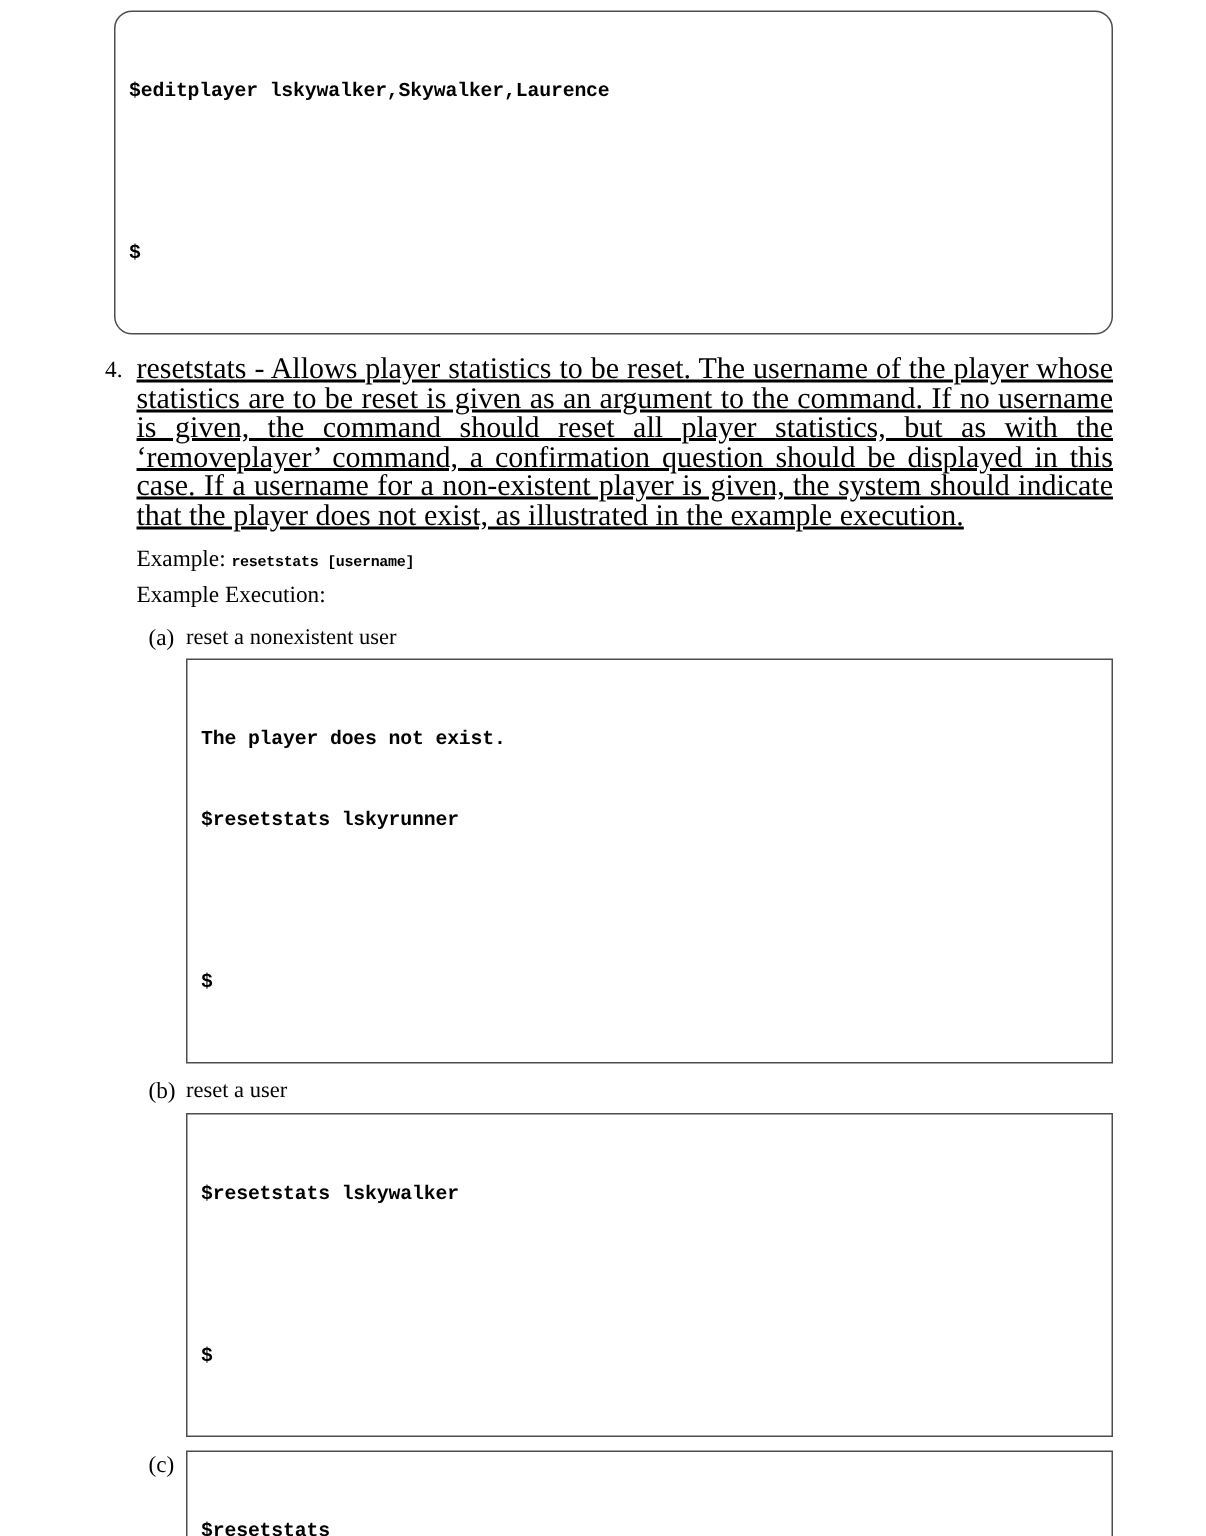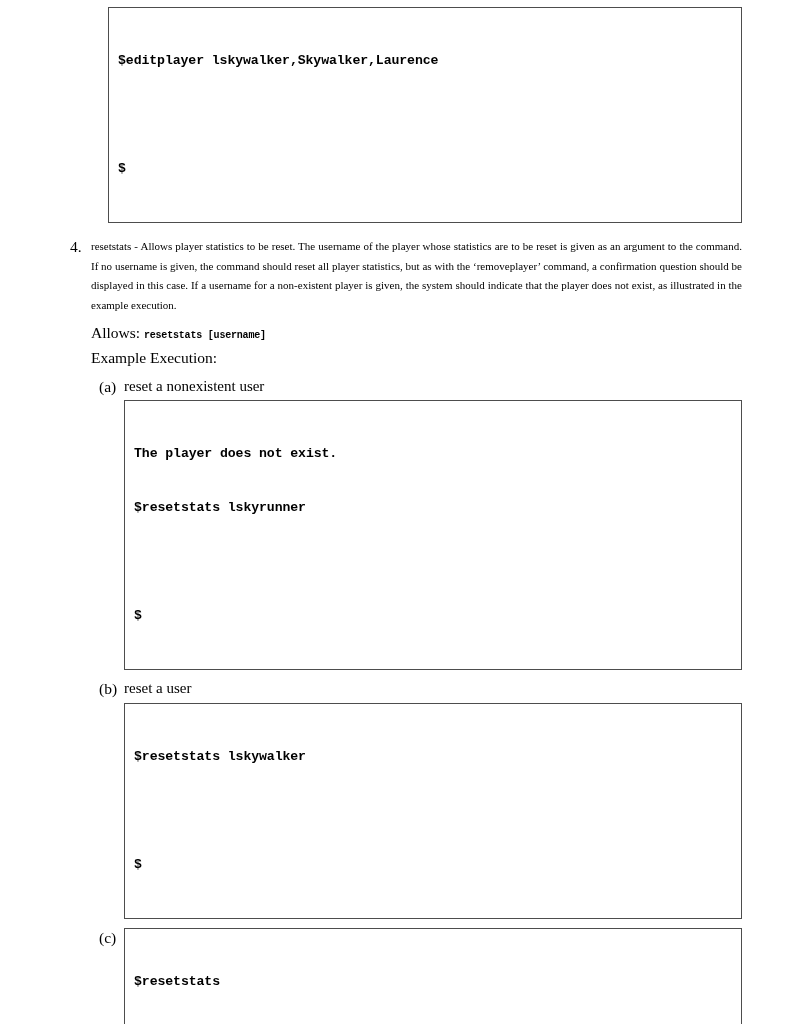--- a/index.html
+++ b/index.html
@@ -39,21 +39,22 @@
   .codebox .line {
     height: 18px;
     white-space: pre;
   }
   .codebox .line.blank {
     height: 18px;
   }
 
   
   .box-top {
-    margin: 7px 62px 0 108px;
+    margin: 7px 62px 0 76px;
+    border-radius: 12px;
   }
 
   
   .item {
     position: relative;
     margin-left: 70px;
     margin-right: 62px;
     padding-left: 21px;
   }
   .item .num {
@@ -61,23 +62,24 @@
     left: 0;
     top: 0;
     width: 18px;
     text-align: left;
     font-size: 15.5px;
     line-height: 19.6px;
   }
   .item .para {
     text-align: justify;
     text-justify: inter-word;
-    font-size: 11px;
+    font-size: 20px;
     line-height: 19.6px;
     hyphens: none;
+    text-decoration: underline;
   }
   .mono {
     font-family: "Liberation Mono", "DejaVu Sans Mono", monospace;
     font-size: 10px;
     font-weight: bold;
     letter-spacing: -0.2px;
   }
 
   .syntax-line, .example-line {
     font-size: 15.5px;
@@ -123,21 +125,21 @@
     <div class="line blank"></div>
     <div class="line">$</div>
   </div>
 
   <div class="spacer-4"></div>
 
   <div class="item">
     <div class="num">4.</div>
     <div class="para">resetstats - Allows player statistics to be reset. The username of the player whose statistics are to be reset is given as an argument to the command. If no username is given, the command should reset all player statistics, but as with the ‘removeplayer’ command, a confirmation question should be displayed in this case. If a username for a non-existent player is given, the system should indicate that the player does not exist, as illustrated in the example execution.</div>
     <div class="syntax-line">
-      <span>Allows:</span>
+      <span>Example:</span>
       <span class="mono">resetstats [username]</span>
     </div>
     <div class="example-line">Example Execution:</div>
   </div>
 
   <div class="subitem">
     <div class="letter">(a)</div>
     <div class="sublabel">reset a nonexistent user</div>
     <div class="codebox">
       <div class="line">The player does not exist.</div>

